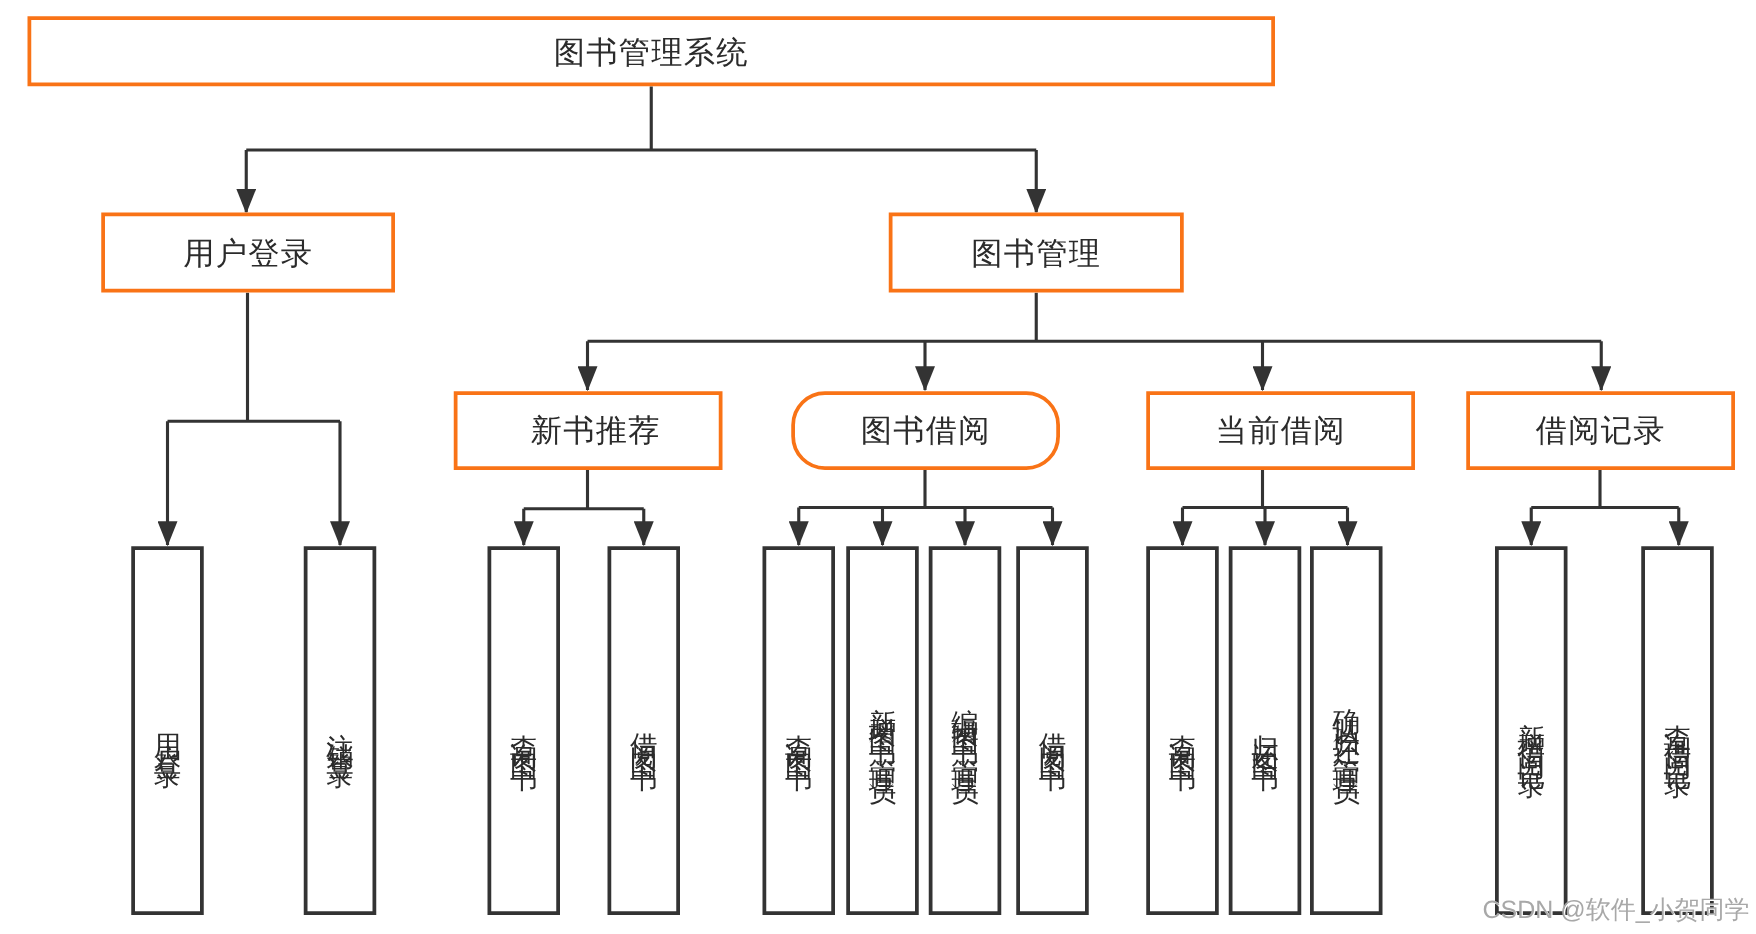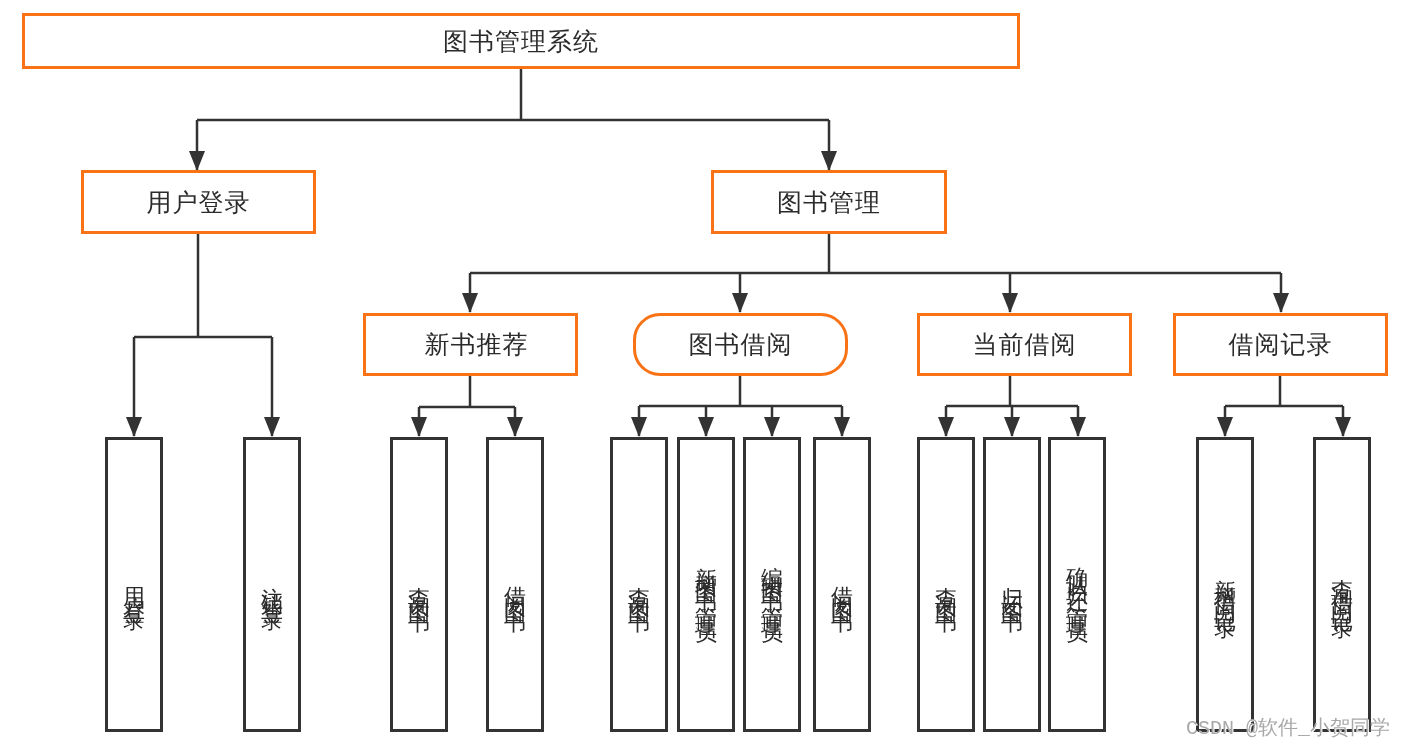--- a/index.html
+++ b/index.html
@@ -53,21 +53,20 @@
   }
   .watermark {
     position: absolute;
     left: 1186px;
     top: 714px;
     font-size: 20px;
     color: #a8a8a8;
     text-shadow: 1px 1px 0 #ffffff;
     white-space: nowrap;
     z-index: 5;
-    font-family: Liberation Mono, monospace;
   }
 </style>
 </head>
 <body>
 
 <div id="canvas">
 
   <svg id="connector-layer" viewBox="0 0 1405 747" aria-hidden="true">
     <defs>
       <marker id="arrow" markerUnits="userSpaceOnUse" markerWidth="20" markerHeight="16" refX="19" refY="8" orient="auto">

